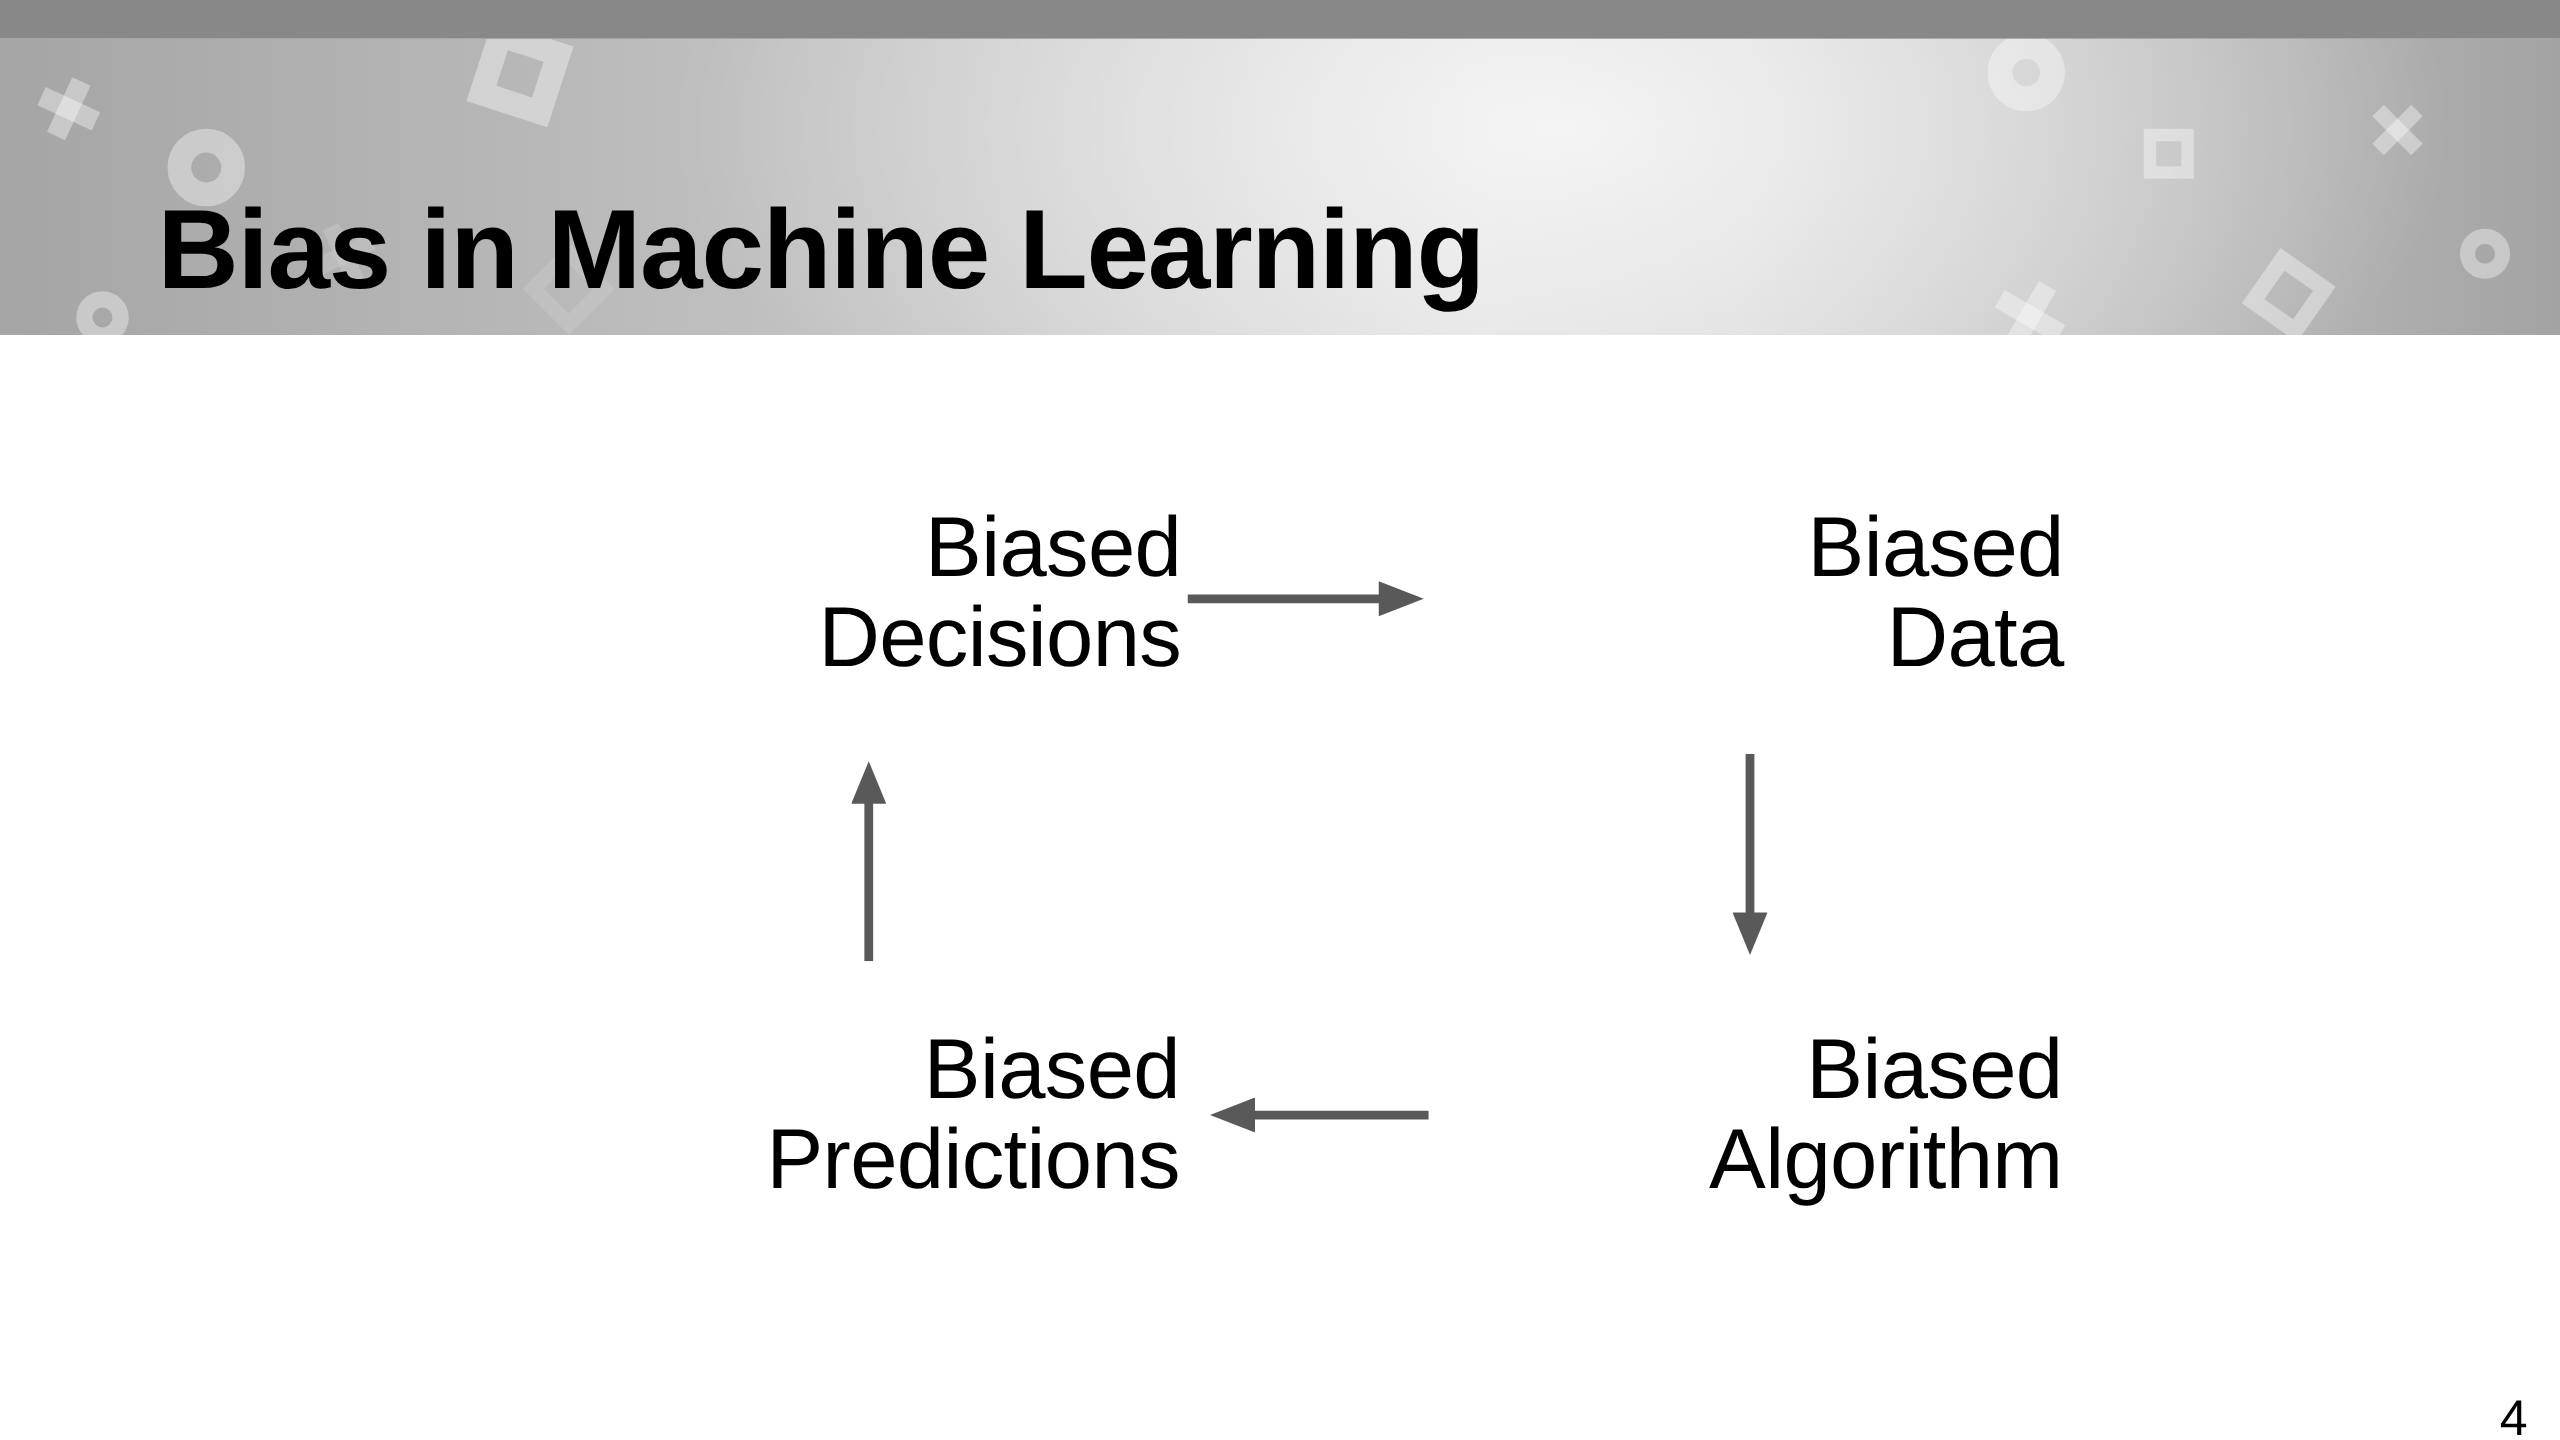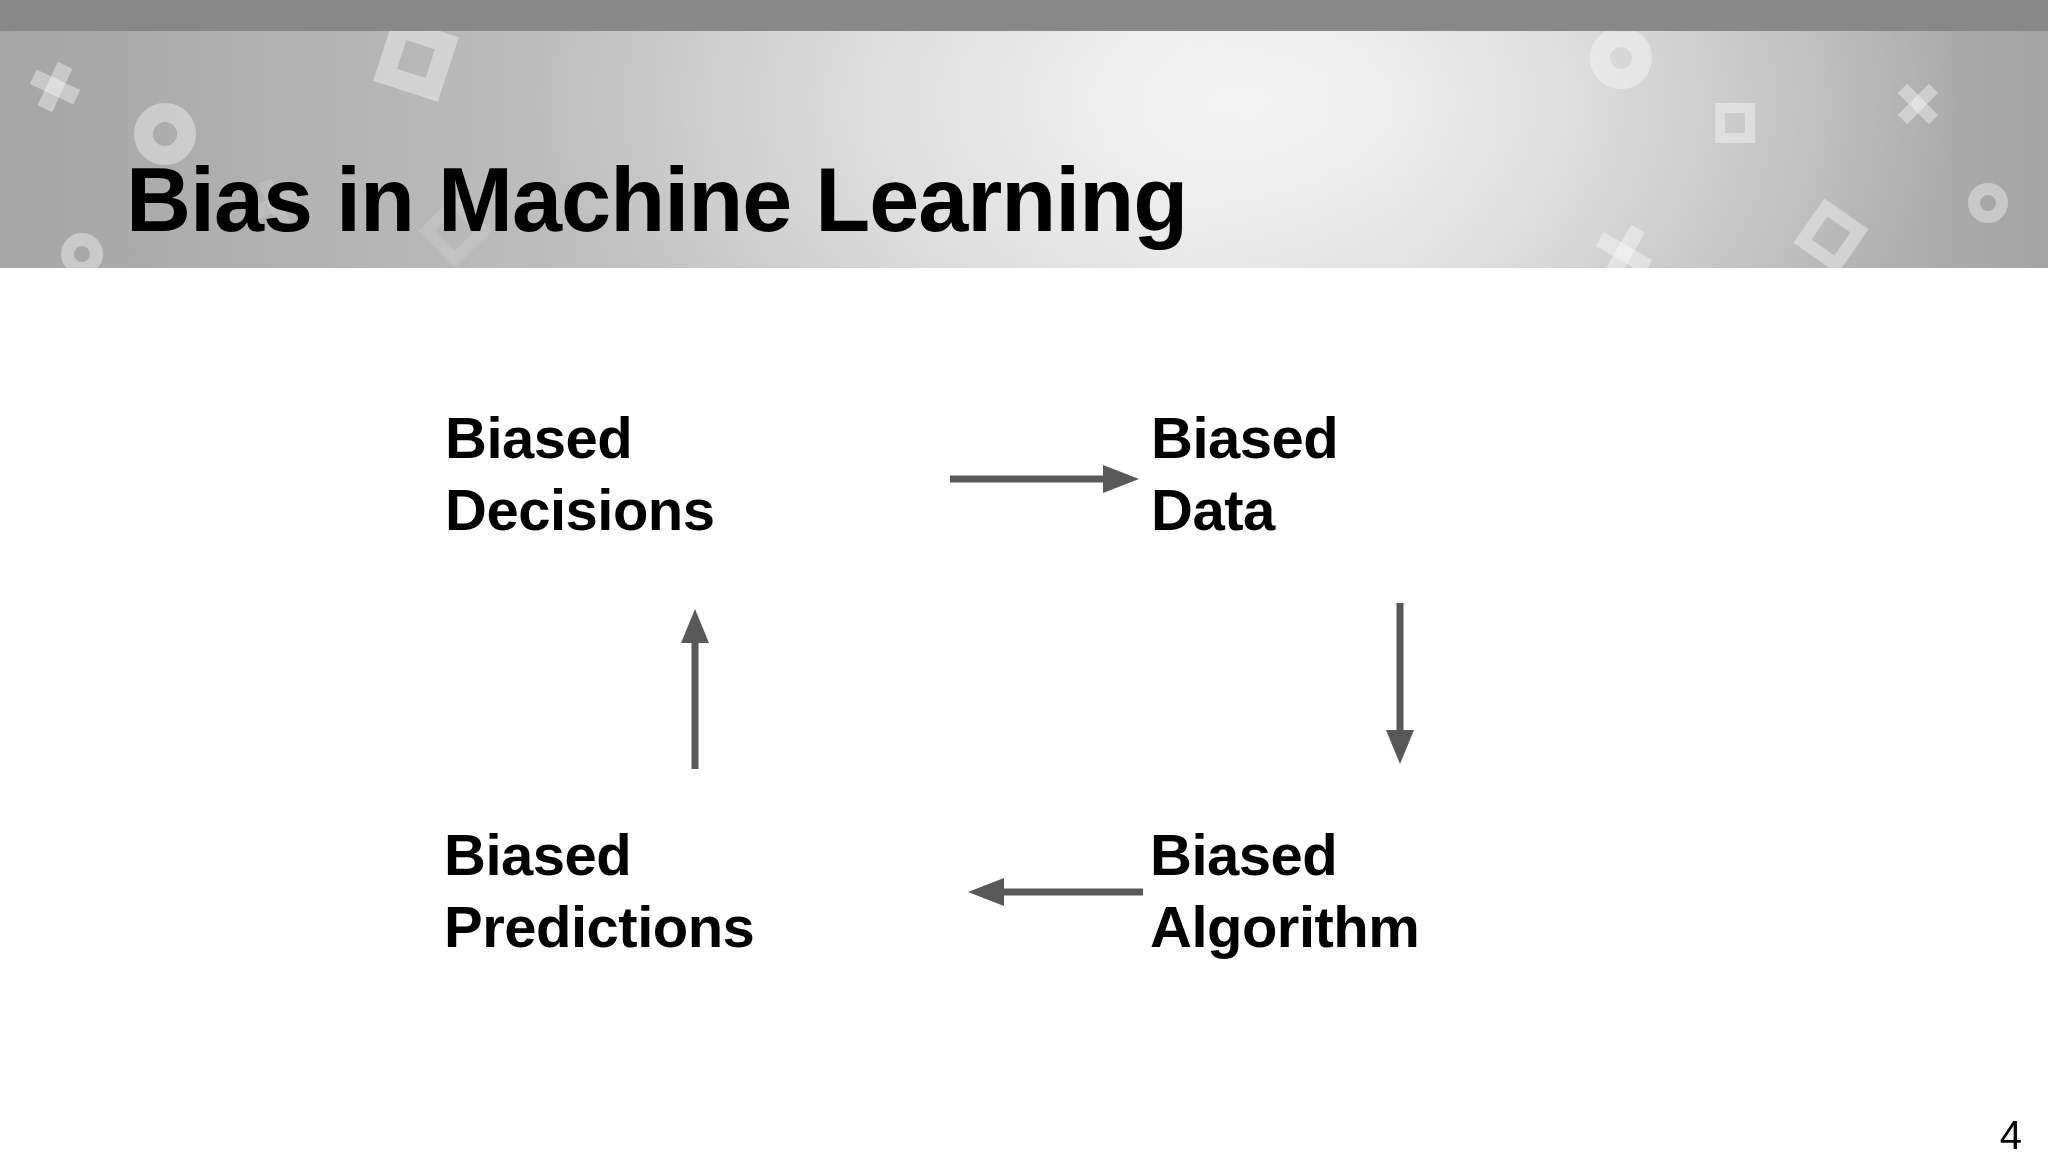--- a/index.html
+++ b/index.html
@@ -21,22 +21,22 @@
   .band-shapes{position:absolute;left:0;top:0;}
   .slide-title{
     position:absolute;left:126px;top:124px;
     font-size:90px;line-height:1;font-weight:bold;
     letter-spacing:-1px;color:var(--text,#000);
     white-space:nowrap;
   }
   
   .node{
     position:absolute;width:500px;height:146px;
-    font-size:58px;line-height:72px;font-weight:bold;
-    color:var(--text,#000);text-align:left;white-space:pre-line;
+    font-size:68px;line-height:72px;font-weight:normal;
+    color:var(--text,#000);text-align:right;white-space:pre-line;
     letter-spacing:-0.5px;
   }
   .node.tl{left:445px;top:371px;}
   .node.tr{left:1151px;top:371px;}
   .node.bl{left:444px;top:788px;}
   .node.br{left:1150px;top:788px;}
   .arrow{position:absolute;color:var(--arrow,#595959);}
   .arrow-right{left:950px;top:434px;}
   .arrow-down{left:1386px;top:572px;}
   .arrow-left{left:968px;top:847px;}

